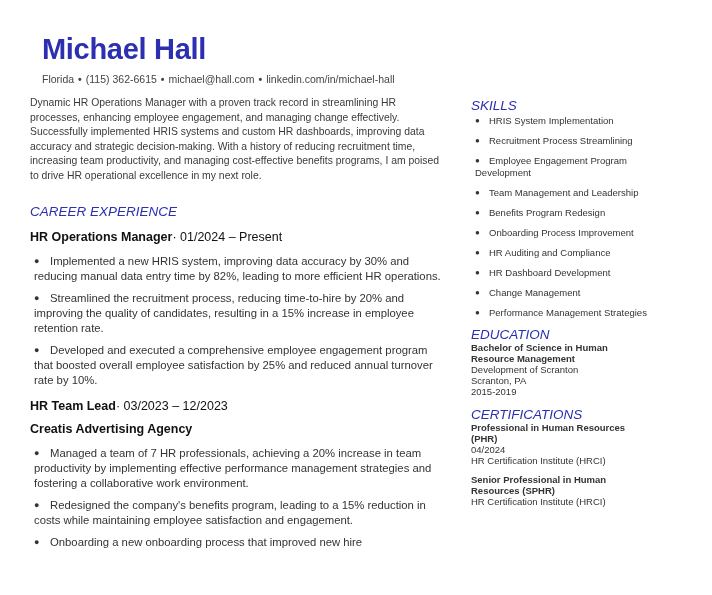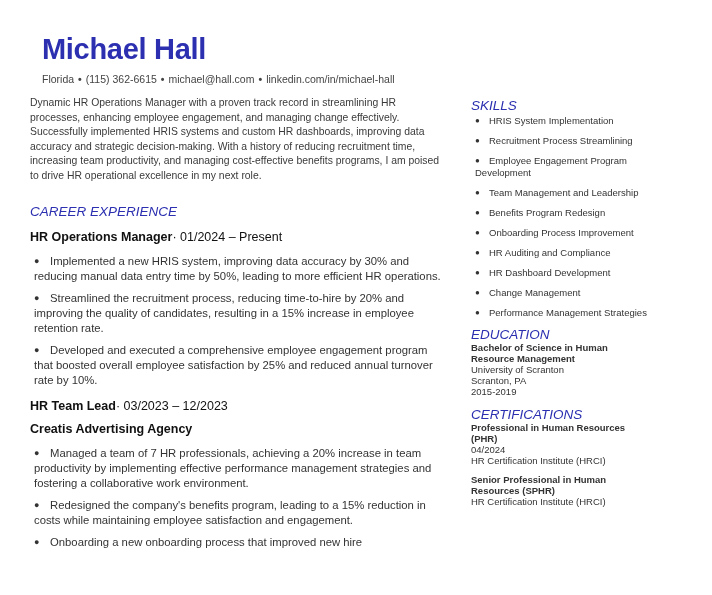--- a/index.html
+++ b/index.html
@@ -138,21 +138,21 @@
   </div>
 
   <div class="main">
     <p class="summary">Dynamic HR Operations Manager with a proven track record in streamlining HR processes, enhancing employee engagement, and managing change effectively. Successfully implemented HRIS systems and custom HR dashboards, improving data accuracy and strategic decision-making. With a history of reducing recruitment time, increasing team productivity, and managing cost-effective benefits programs, I am poised to drive HR operational excellence in my next role.</p>
 
     <h2 class="section-title career-title">CAREER EXPERIENCE</h2>
 
     <div>
       <div class="job-title"><b>HR Operations Manager</b><span>· 01/2024 – Present</span></div>
       <ul class="bullets">
-        <li><span class="dot">●</span><span>Implemented a new HRIS system, improving data accuracy by 30% and reducing manual data entry time by 50%, leading to more efficient HR operations.</span></li>
+        <li><span class="dot">●</span><span>Implemented a new HRIS system, improving data accuracy by 30% and reducing manual data entry time by 82%, leading to more efficient HR operations.</span></li>
         <li><span class="dot">●</span><span>Streamlined the recruitment process, reducing time-to-hire by 20% and improving the quality of candidates, resulting in a 15% increase in employee retention rate.</span></li>
         <li><span class="dot">●</span><span>Developed and executed a comprehensive employee engagement program that boosted overall employee satisfaction by 25% and reduced annual turnover rate by 10%.</span></li>
       </ul>
     </div>
 
     <div>
       <div class="job-title"><b>HR Team Lead</b><span>· 03/2023 – 12/2023</span></div>
       <div class="company">Creatis Advertising Agency</div>
       <ul class="bullets">
         <li><span class="dot">●</span><span>Managed a team of 7 HR professionals, achieving a 20% increase in team productivity by implementing effective performance management strategies and fostering a collaborative work environment.</span></li>
@@ -173,21 +173,21 @@
       <li><span class="dot">●</span><span>Onboarding Process Improvement</span></li>
       <li><span class="dot">●</span><span>HR Auditing and Compliance</span></li>
       <li><span class="dot">●</span><span>HR Dashboard Development</span></li>
       <li><span class="dot">●</span><span>Change Management</span></li>
       <li><span class="dot">●</span><span>Performance Management Strategies</span></li>
     </ul>
 
     <h2 class="section-title edu-title">EDUCATION</h2>
     <div class="edu-block">
       <div><b>Bachelor of Science in Human Resource Management</b></div>
-      <div>University of Scranton</div>
+      <div>Development of Scranton</div>
       <div>Scranton, PA</div>
       <div>2015-2019</div>
     </div>
 
     <h2 class="section-title cert-title">CERTIFICATIONS</h2>
     <div class="cert-block">
       <div><b>Professional in Human Resources (PHR)</b></div>
       <div>04/2024</div>
       <div>HR Certification Institute (HRCI)</div>
     </div>

